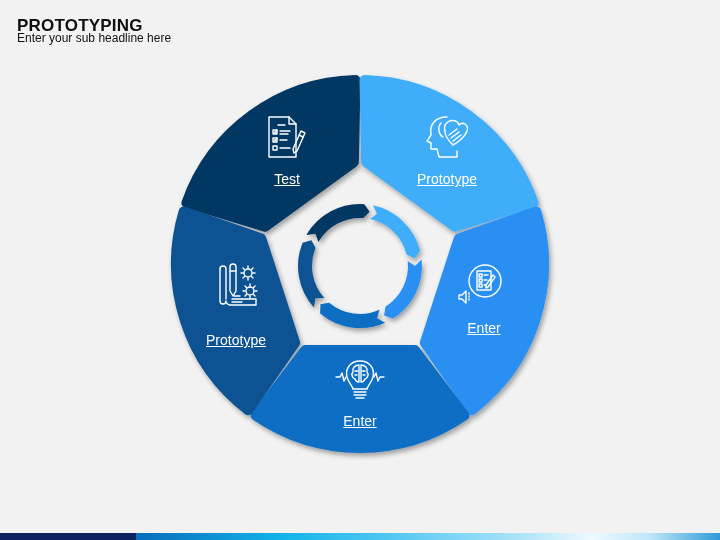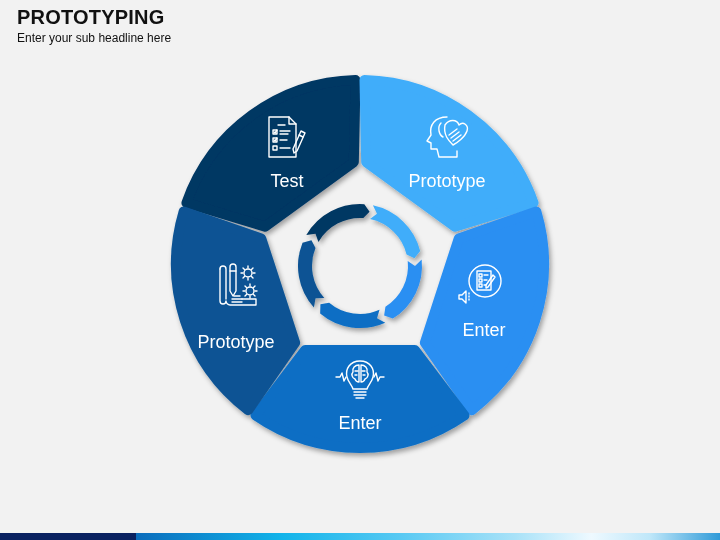--- a/index.html
+++ b/index.html
@@ -3,31 +3,31 @@
 <meta charset="utf-8">
 <style>
   html, body { margin: 0; padding: 0; }
   body {
     width: 720px; height: 540px; overflow: hidden;
     background: #f2f2f2;
     font-family: "Liberation Sans", "DejaVu Sans", sans-serif;
     position: relative;
   }
   .title {
-    position: absolute; left: 17px; top: 6px;
-    font-size: 20px; font-weight: bold; color: #111; letter-spacing: 0.2px;
+    position: absolute; left: 17px; top: 16px;
+    font-size: 17px; font-weight: bold; color: #111; letter-spacing: 0.2px;
   }
   .subtitle {
     position: absolute; left: 17px; top: 31px;
     font-size: 12px; color: #111;
   }
   .diagram { position: absolute; left: 0; top: 0; }
   .seg-label {
     position: absolute; width: 140px; text-align: center;
-    color: #fff; font-size: 18px; transform: translateX(-50%);
+    color: #fff; font-size: 14px; transform: translateX(-50%); text-decoration: underline;
   }
   .icon {
     position: absolute; transform: translate(-50%, -50%);
   }
   .bottom-bar {
     position: absolute; left: 0; bottom: 0; width: 720px; height: 7px;
     display: flex;
   }
   .bar-dark { width: 136px; background: #0a2160; }
   .bar-grad {

